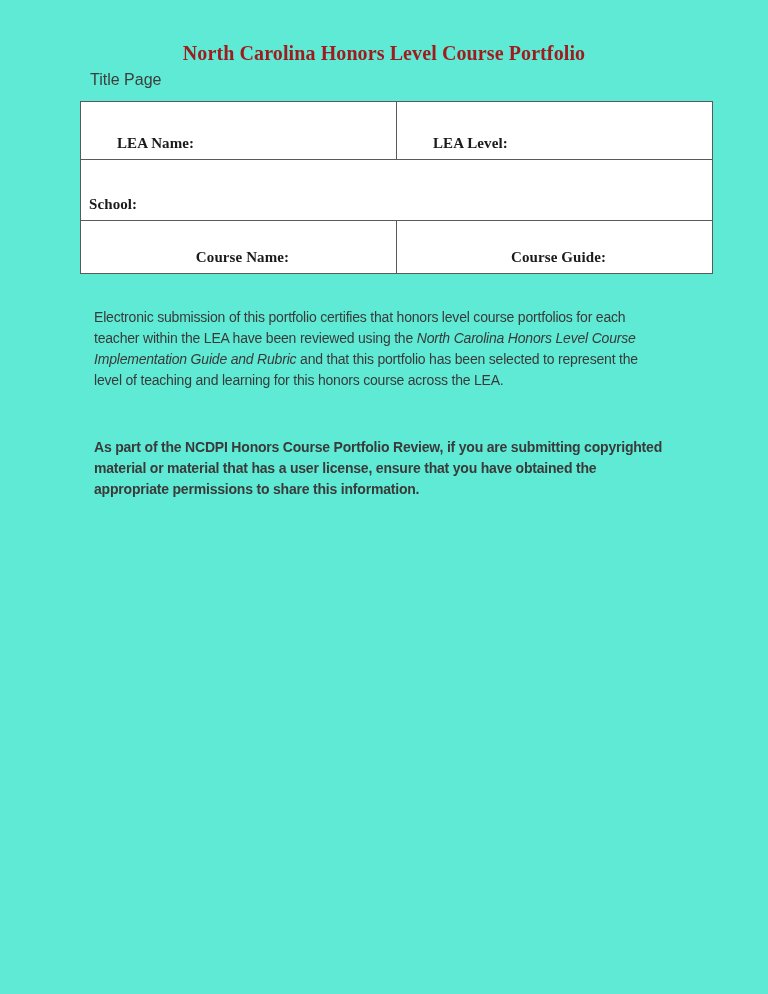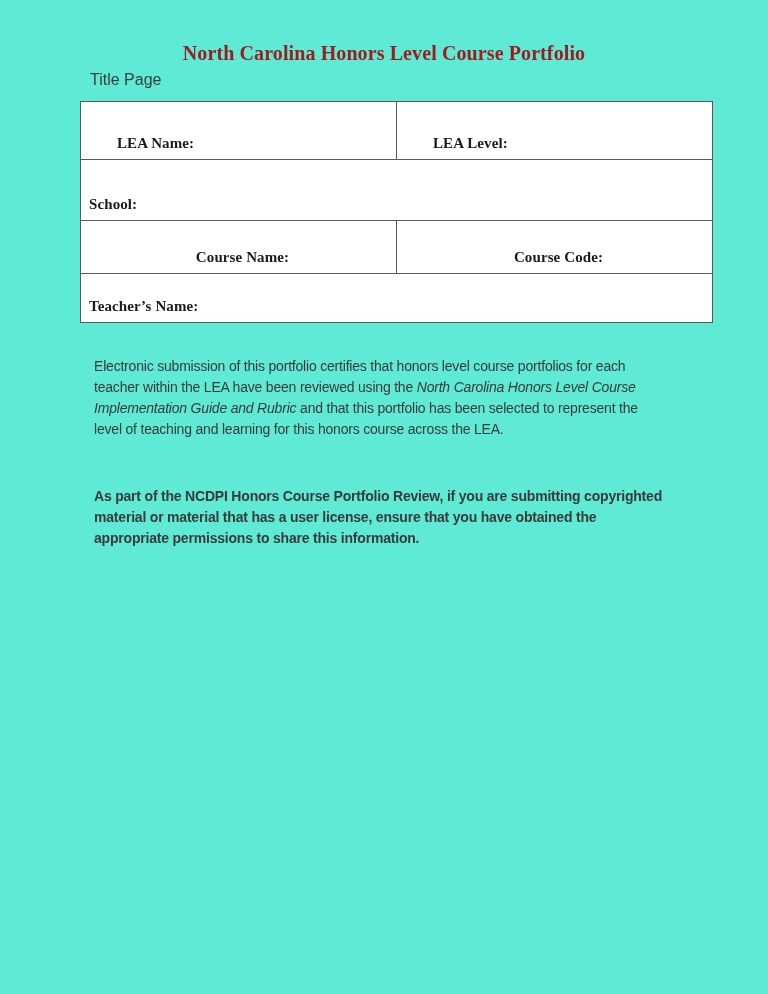--- a/index.html
+++ b/index.html
@@ -94,26 +94,21 @@
       <tr class="row-2">
         <td colspan="2">
           <span class="field-label">School:</span>
         </td>
       </tr>
       <tr class="row-3">
         <td class="cell-half">
           <span class="field-label">Course Name:</span>
         </td>
         <td class="cell-half">
-          <span class="field-label">Course Code:</span>
-        </td>
-      </tr>
-      <tr class="row-4">
-        <td colspan="2">
-          <span class="field-label">Teacher’s Name:</span>
+          <span class="field-label">Course Guide:</span>
         </td>
       </tr>
     </tbody>
   </table>
 
   <p class="body-para"><span>Electronic submission of this portfolio certifies that honors level course portfolios for each teacher within the LEA have been reviewed using the </span><em>North Carolina Honors Level Course Implementation Guide and Rubric</em><span> and that this portfolio has been selected to represent the level of teaching and learning for this honors course across the LEA.</span></p>
 
   <p class="body-para second">As part of the NCDPI Honors Course Portfolio Review, if you are submitting copyrighted material or material that has a user license, ensure that you have obtained the appropriate permissions to share this information.</p>
 
 </div>

